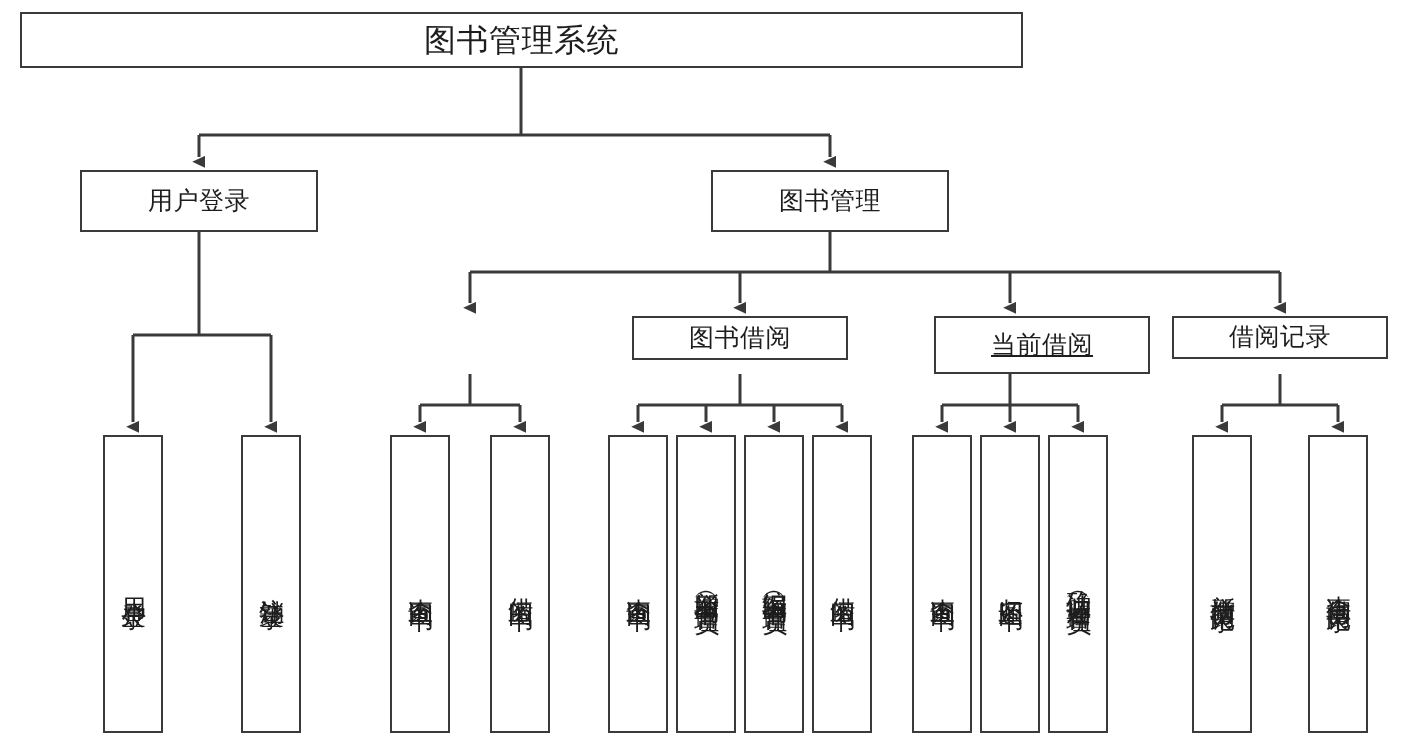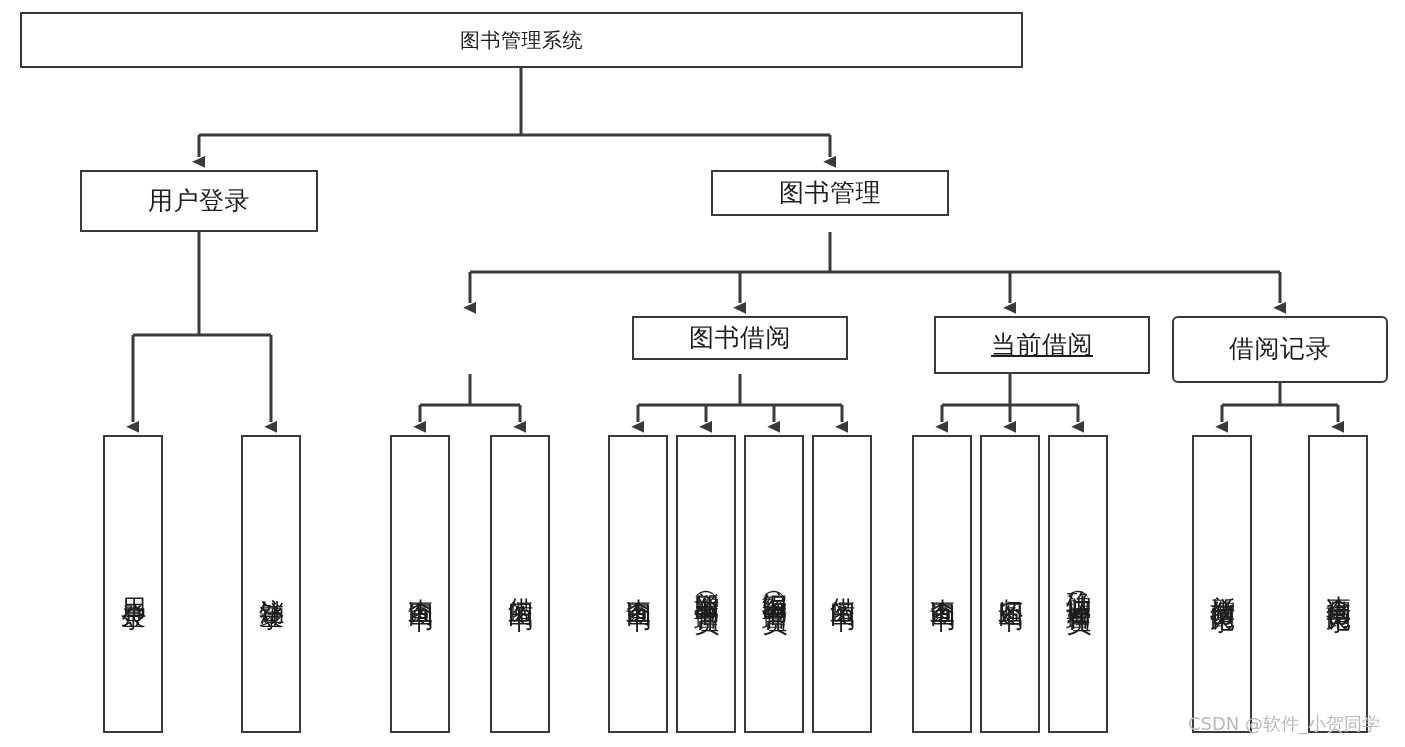--- a/index.html
+++ b/index.html
@@ -36,21 +36,21 @@
     text-align:center;
     line-height:1.15;
     white-space:nowrap;
   }
   
   .h-node .lbl{
     writing-mode:horizontal-tb;
     font-size:25px;
     letter-spacing:0.5px;
   }
-  .node.title .lbl{ font-size:20px; }
+  .node.title .lbl{ font-size:32px; }
   
   .v-node{
     align-items:center;
     justify-content:center;
   }
   .v-node .lbl{
     writing-mode:vertical-rl;
     text-orientation:upright;
     font-size:25px;
     line-height:1.05;
@@ -123,31 +123,31 @@
     </g>
   </svg>
 
   <div class="node h-node title" style="left:20px;top:12px;width:1003px;height:56px;">
     <span class="lbl">图书管理系统</span>
   </div>
 
   <div class="node h-node" style="left:80px;top:170px;width:238px;height:62px;">
     <span class="lbl">用户登录</span>
   </div>
-  <div class="node h-node" style="left:711px;top:170px;width:238px;height:46px;">
+  <div class="node h-node" style="left:711px;top:170px;width:238px;height:62px;">
     <span class="lbl">图书管理</span>
   </div>
 
   <div class="node h-node" style="left:632px;top:316px;width:216px;height:44px;">
     <span class="lbl">图书借阅</span>
   </div>
   <div class="node h-node" style="left:934px;top:316px;width:216px;height:58px;text-decoration:underline;">
     <span class="lbl">当前借阅</span>
   </div>
-  <div class="node h-node" style="left:1172px;top:316px;width:216px;height:67px;border-radius:6px;">
+  <div class="node h-node" style="left:1172px;top:316px;width:216px;height:43px;">
     <span class="lbl">借阅记录</span>
   </div>
 
   <div class="node v-node" style="left:103px;top:435px;width:60px;height:298px;">
     <span class="lbl">用户登录</span>
   </div>
   <div class="node v-node" style="left:241px;top:435px;width:60px;height:298px;">
     <span class="lbl">注销登录</span>
   </div>
 
@@ -181,14 +181,13 @@
     <span class="lbl">确认归还（管理员）</span>
   </div>
 
   <div class="node v-node" style="left:1192px;top:435px;width:60px;height:298px;">
     <span class="lbl">新增借阅记录</span>
   </div>
   <div class="node v-node" style="left:1308px;top:435px;width:60px;height:298px;">
     <span class="lbl">查询借阅记录</span>
   </div>
 
-  <div class="watermark">CSDN @软件_小贺同学</div>
 </div>
 
 </body></html>

